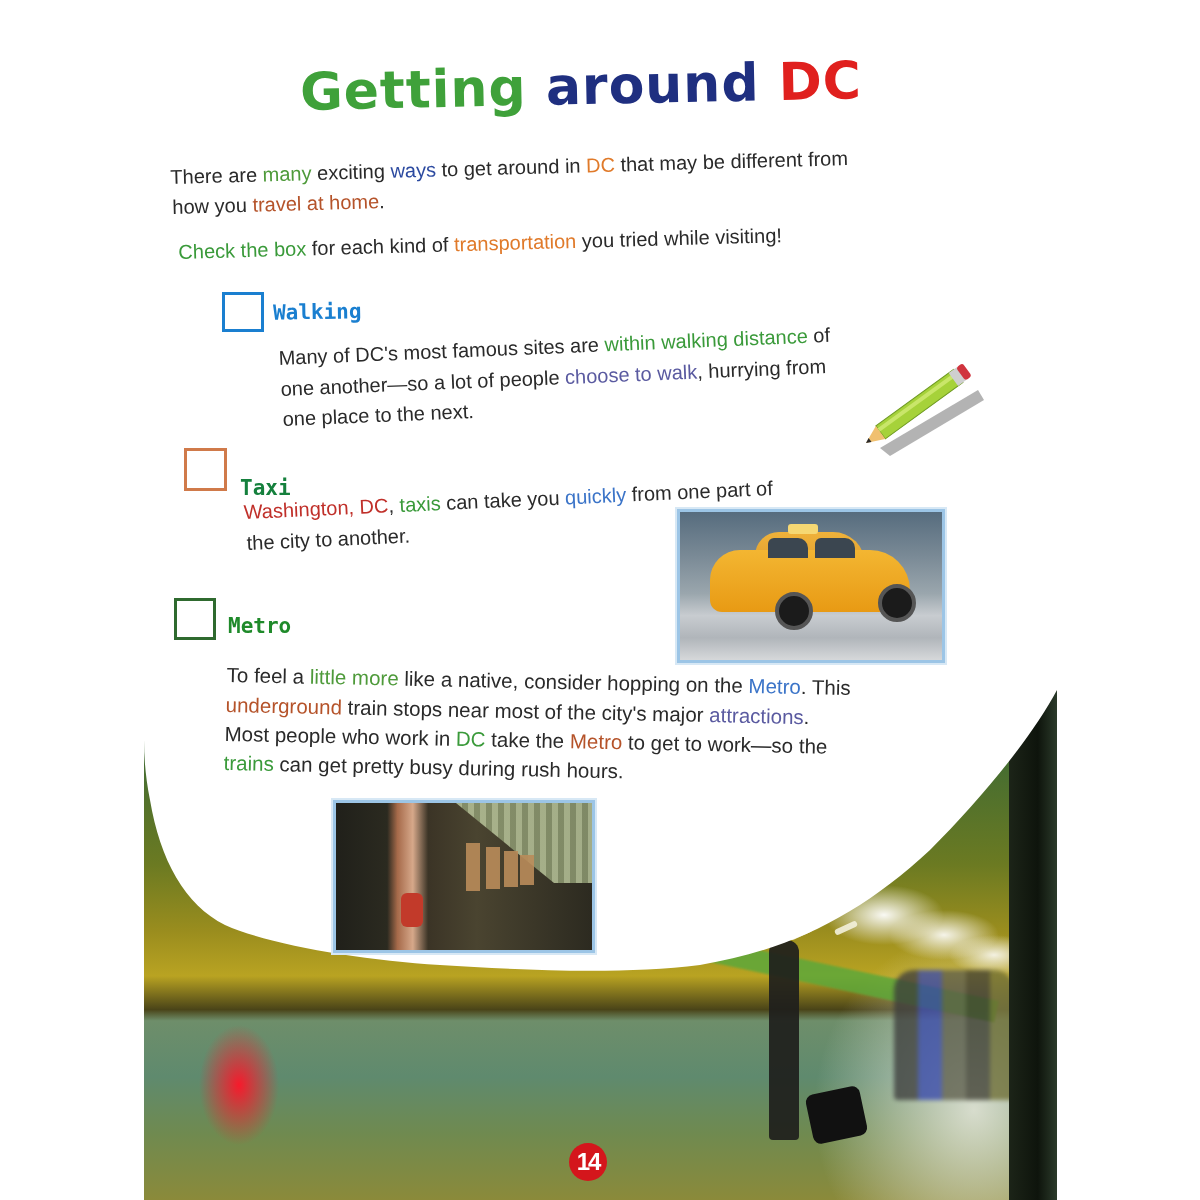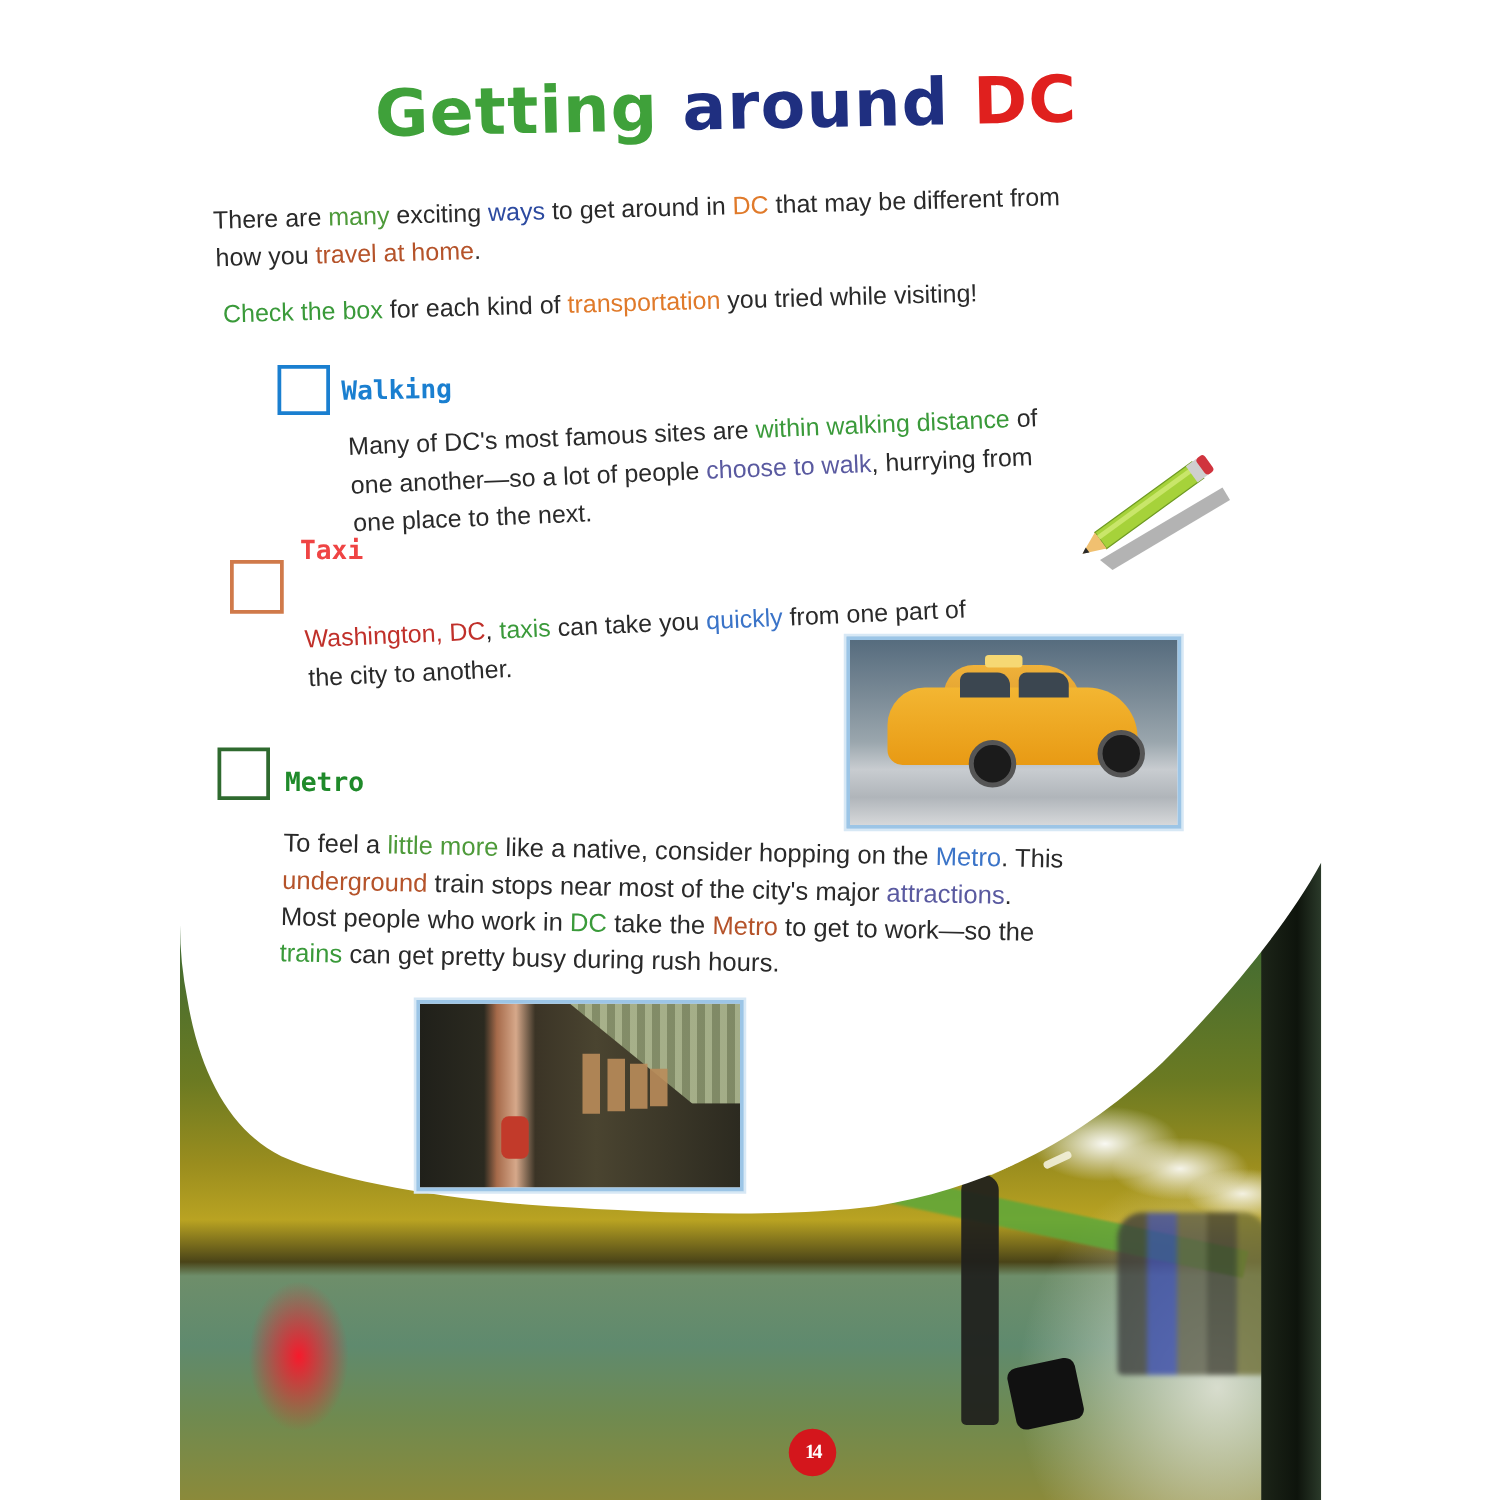--- a/index.html
+++ b/index.html
@@ -61,23 +61,23 @@
   .taxi-light { position:absolute; left:108px; top:12px; width:30px; height:10px; background:#f6d873; border-radius:3px; }
 
   .metro-photo { left:333px; top:800px; width:256px; height:147px;
     background: linear-gradient(90deg, #20201a 0%, #2b2a20 20%, #a66a4a 24%, #d6a88a 30%, #3b3426 36%, #4a4430 55%, #2c2a20 100%); }
   .metro-ceiling { position:absolute; left:120px; top:0; width:140px; height:80px;
     background:repeating-linear-gradient(90deg,#b8c49a 0 6px,#8e9a72 6px 12px); opacity:.85;
     clip-path:polygon(0 0,100% 0,100% 100%,70% 100%); }
   .metro-window { position:absolute; top:40px; width:14px; height:48px; background:#b98c5a; opacity:.9; }
   .metro-red { position:absolute; left:65px; top:90px; width:22px; height:34px; background:#c23a2a; border-radius:6px; }
 
-  .page-number { position:absolute; left:631px; top:1143px; width:38px; height:38px; border-radius:50%;
-    background:#d4161c; color:#fff; font-weight:bold; font-size:16px; text-align:center; line-height:38px;
-    font-family:Liberation Serif, serif; letter-spacing:-2px; }
+  .page-number { position:absolute; left:569px; top:1143px; width:38px; height:38px; border-radius:50%;
+    background:#d4161c; color:#fff; font-weight:bold; font-size:24px; text-align:center; line-height:38px;
+    font-family:Liberation Sans, sans-serif; letter-spacing:-2px; }
 
   .pencil { position:absolute; left:850px; top:350px; width:140px; height:110px; }
 
   .c-green { color:#3a9a3a; }
   .c-blue { color:#2c4aa0; }
   .c-orange { color:#e07a2a; }
   .c-brown { color:#b5532a; }
   .c-red { color:#c0302a; }
   .c-teal { color:#3b74c8; }
   .c-lime { color:#4e9a3a; }
@@ -145,21 +145,21 @@
       <rect x="22" y="46" width="96" height="16" fill="#a6d23a" stroke="#6e9a22" stroke-width="1"></rect>
       <rect x="22" y="49" width="96" height="4" fill="#c9e66a"></rect>
       <rect x="112" y="46" width="10" height="16" fill="#cfcfcf"></rect>
       <rect x="121" y="46" width="8" height="16" rx="3" fill="#d0343e"></rect>
       <polygon points="22,46 22,62 4,54" fill="#f0c070"></polygon>
       <polygon points="9,51.5 9,56.5 4,54" fill="#2a2a2a"></polygon>
     </g>
   </svg>
 
   <div class="checkbox" style="left:184px;top:448px;width:43px;height:43px;border-color:#d07a4a;"></div>
-  <div class="heading" style="left:240px;top:428px;color:#ef4444;">Taxi</div>
+  <div class="heading" style="left:240px;top:476px;color:#15803d;">Taxi</div>
   <div class="text" style="left:243px;top:497px;transform:rotate(-2.6deg);">
     <span class="c-red">Washington, DC</span><span>, </span><span class="c-green">taxis</span><span> can take you </span><span class="c-teal">quickly</span><span> from one part of</span>
   </div>
   <div class="text" style="left:246px;top:528px;transform:rotate(-2.6deg);">
     <span>the city to another.</span>
   </div>
 
   <div class="framed-photo taxi-photo">
     <div class="taxi-cabin"></div>
     <div class="taxi-light"></div>

